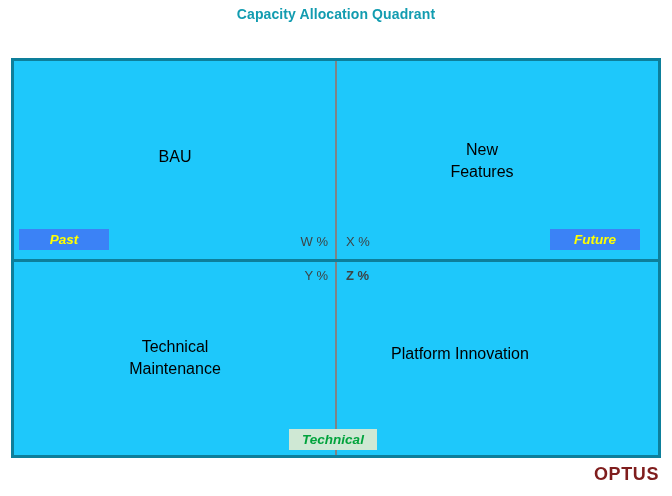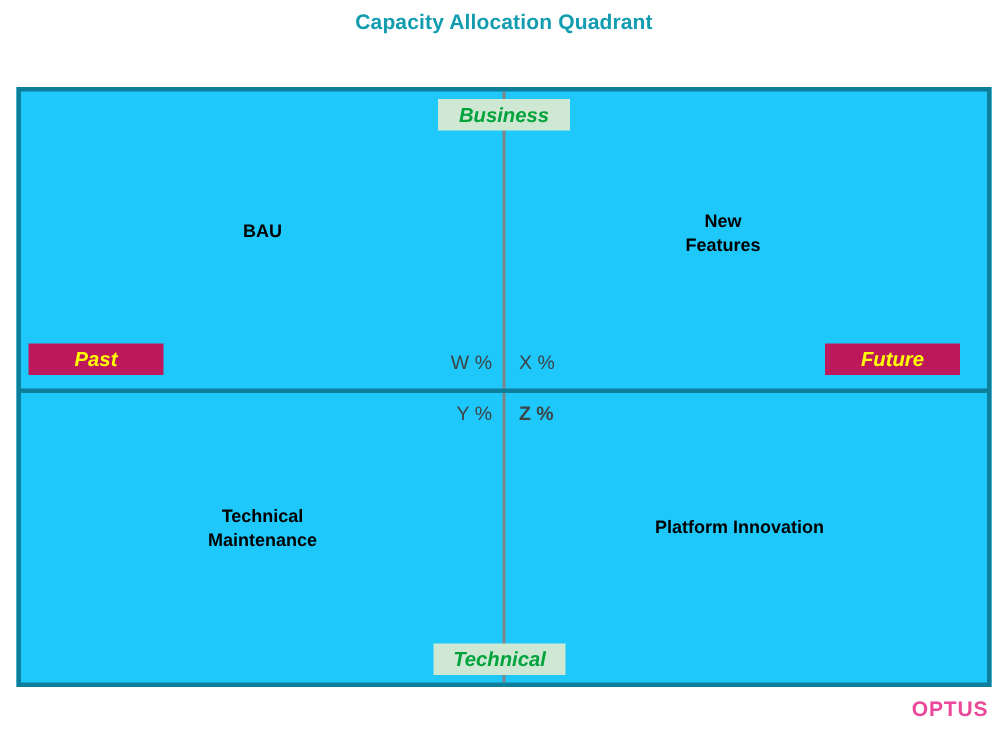--- a/index.html
+++ b/index.html
@@ -56,47 +56,47 @@
     top: 198px;
     width: 100%;
     height: 3px;
     background: #0d7f9b;
   }
 
   
   .quadrant-label {
     position: absolute;
     color: #000000;
-    font-size: 12px;
-    font-weight: bold;
+    font-size: 16px;
+    font-weight: normal;
     text-align: center;
     line-height: 1.35;
     white-space: pre-line;
   }
   #quadrant-label-bau          { left: 0;     top: 85px;  width: 322px; }
   #quadrant-label-new-features { left: 324px; top: 78px;  width: 288px; }
   #quadrant-label-tech-maint   { left: 0;     top: 275px; width: 322px; }
-  #quadrant-label-platform-inn { left: 341px; top: 282px; width: 276px; }
+  #quadrant-label-platform-inn { left: 308px; top: 282px; width: 276px; }
 
   
   .axis-cap {
     position: absolute;
     font-size: 13.5px;
     font-weight: bold;
     font-style: italic;
     text-align: center;
     padding: 3px 0;
   }
   .axis-cap.vertical-cap {
     background: #cfe8d4;
     color: #00a33c;
     width: 88px;
   }
   .axis-cap.horizontal-cap {
-    background: #be185d;
+    background: #3b82f6;
     color: #ffff00;
     width: 90px;
   }
   #axis-cap-business  { left: 278px; top: 5px; }
   #axis-cap-technical { left: 275px; bottom: 5px; }
   #axis-cap-past      { left: 5px;   top: 168px; }
   #axis-cap-future    { right: 18px;  top: 168px; }
 
   
   .pct-value {
@@ -107,23 +107,23 @@
   #pct-w { right: 330px; top: 173px; text-align: right; }
   #pct-x { left: 332px;  top: 173px; }
   #pct-y { right: 330px; top: 207px; text-align: right; }
   #pct-z { left: 332px;  top: 207px; font-weight: bold; }
 
   
   #brand-logo {
     position: absolute;
     right: 13px;
     top: 464px;
-    font-size: 14px;
+    font-size: 18px;
     font-weight: bold;
-    color: #ec4899;
+    color: #7f1d1d;
     letter-spacing: 0.6px;
   }
 </style>
 </head>
 <body>
 
 <div id="chart-title">Capacity Allocation Quadrant</div>
 
 <div id="quadrant-frame">
 
@@ -133,21 +133,20 @@
   <div class="quadrant-label" id="quadrant-label-bau">BAU</div>
 
   <div class="quadrant-label" id="quadrant-label-new-features">New
 Features</div>
 
   <div class="quadrant-label" id="quadrant-label-tech-maint">Technical
 Maintenance</div>
 
   <div class="quadrant-label" id="quadrant-label-platform-inn">Platform Innovation</div>
 
-  <div class="axis-cap vertical-cap" id="axis-cap-business">Business</div>
 
   <div class="axis-cap vertical-cap" id="axis-cap-technical">Technical</div>
 
   <div class="axis-cap horizontal-cap" id="axis-cap-past">Past</div>
 
   <div class="axis-cap horizontal-cap" id="axis-cap-future">Future</div>
 
   <div class="pct-value" id="pct-w">W %</div>
 
   <div class="pct-value" id="pct-x">X %</div>

